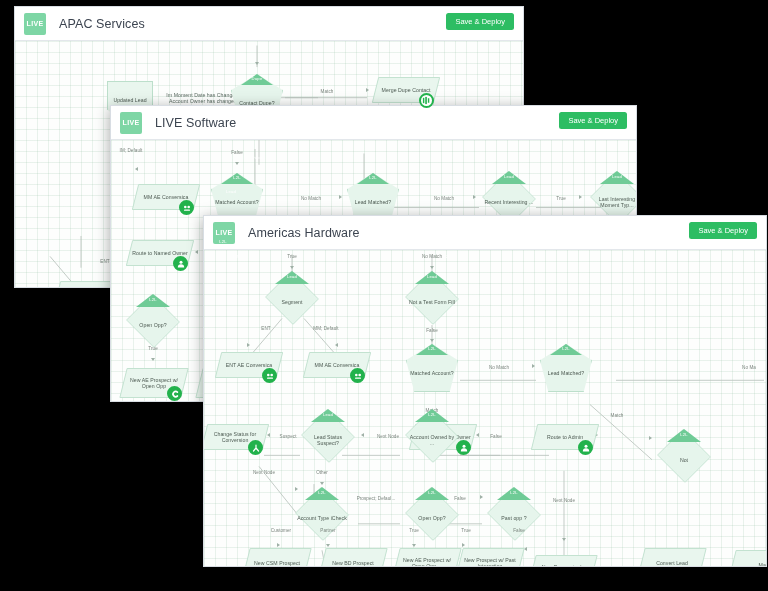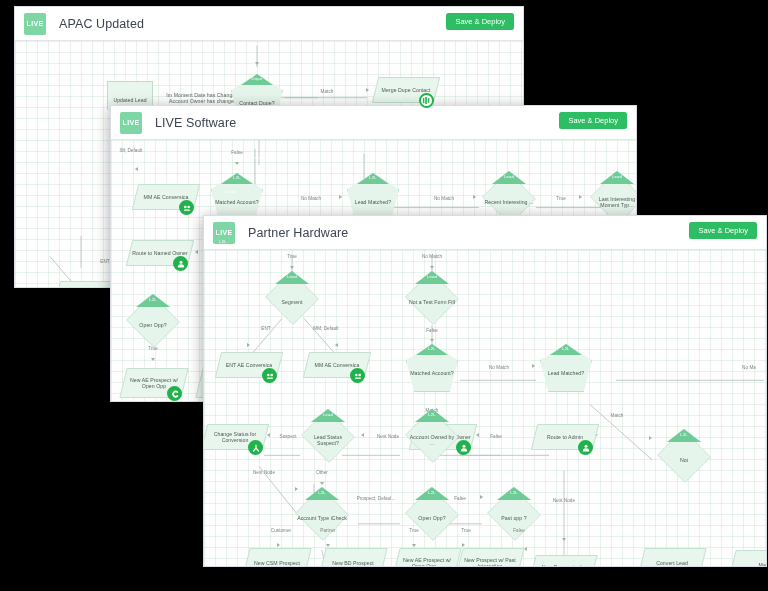--- a/index.html
+++ b/index.html
@@ -95,21 +95,21 @@
        border-right:3.4px solid #9fb0a6;}
 </style>
 </head>
 <body>
 
 <div id="stage">
 
   <div class="panel" id="p-apac" style="left:14px;top:6px;width:508px;height:280px;">
     <div class="panel-header">
       <div class="live-badge">LIVE</div>
-      <div class="panel-title">APAC Updated</div>
+      <div class="panel-title">APAC Services</div>
       <button class="deploy-btn">Save &amp; Deploy</button>
     </div>
     <div class="canvas">
       <svg class="edges" viewBox="0 0 508 247" preserveAspectRatio="none">
         <line x1="242" y1="4" x2="242" y2="23"></line>
         <line x1="218" y1="50" x2="303" y2="50"></line>
         <line x1="242" y1="75" x2="242" y2="103"></line>
         <line x1="270" y1="50" x2="352" y2="50"></line>
         <line x1="242" y1="112" x2="242" y2="140"></line>
         <line x1="215" y1="148" x2="215" y2="175"></line>
@@ -329,21 +329,21 @@
       <div class="node n-para" style="left:88px;top:228px;height:30px;">
         <div class="body"></div>
         <div class="lbl">New Prospect w/ Past Interaction</div>
       </div>
     </div>
   </div>
 
   <div class="panel" id="p-amer" style="left:203px;top:215px;width:562px;height:350px;">
     <div class="panel-header">
       <div class="live-badge">LIVE</div>
-      <div class="panel-title">Partner Hardware</div>
+      <div class="panel-title">Americas Hardware</div>
       <button class="deploy-btn">Save &amp; Deploy</button>
     </div>
     <div class="canvas">
       <svg class="edges" viewBox="0 0 562 317" preserveAspectRatio="none">
 
         <line x1="88" y1="4" x2="88" y2="22"></line>
         <line x1="78" y1="62" x2="46" y2="96"></line>
         <line x1="100" y1="62" x2="133" y2="96"></line>
 
         <line x1="228" y1="4" x2="228" y2="22"></line>

